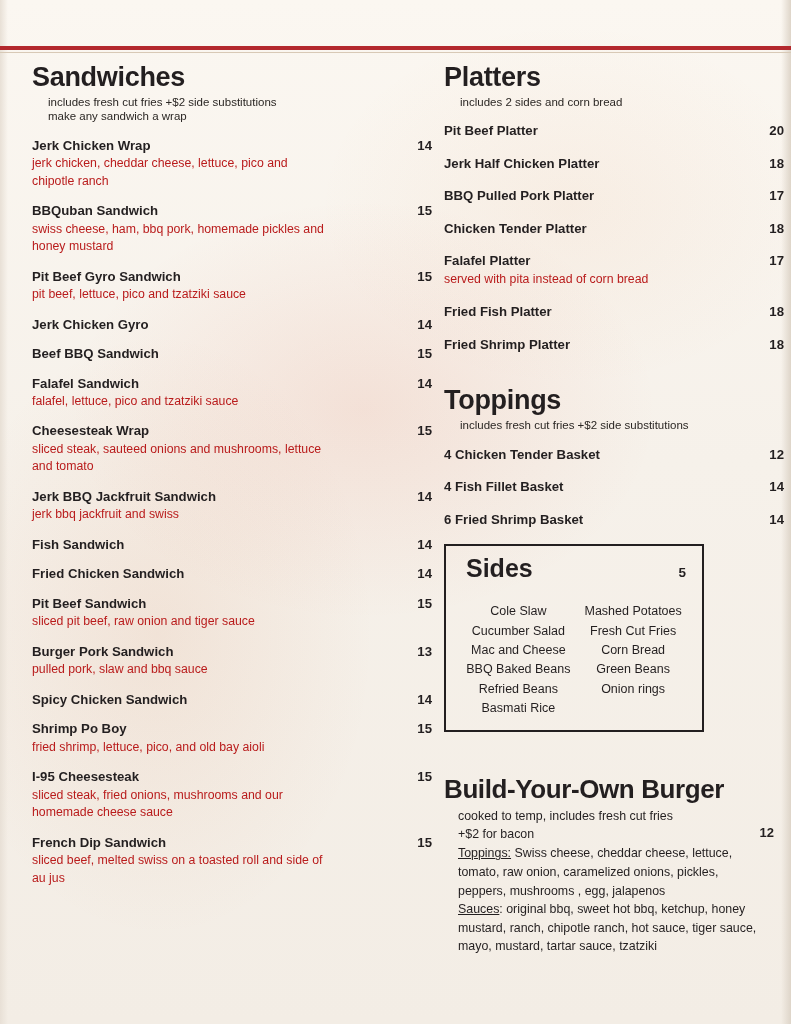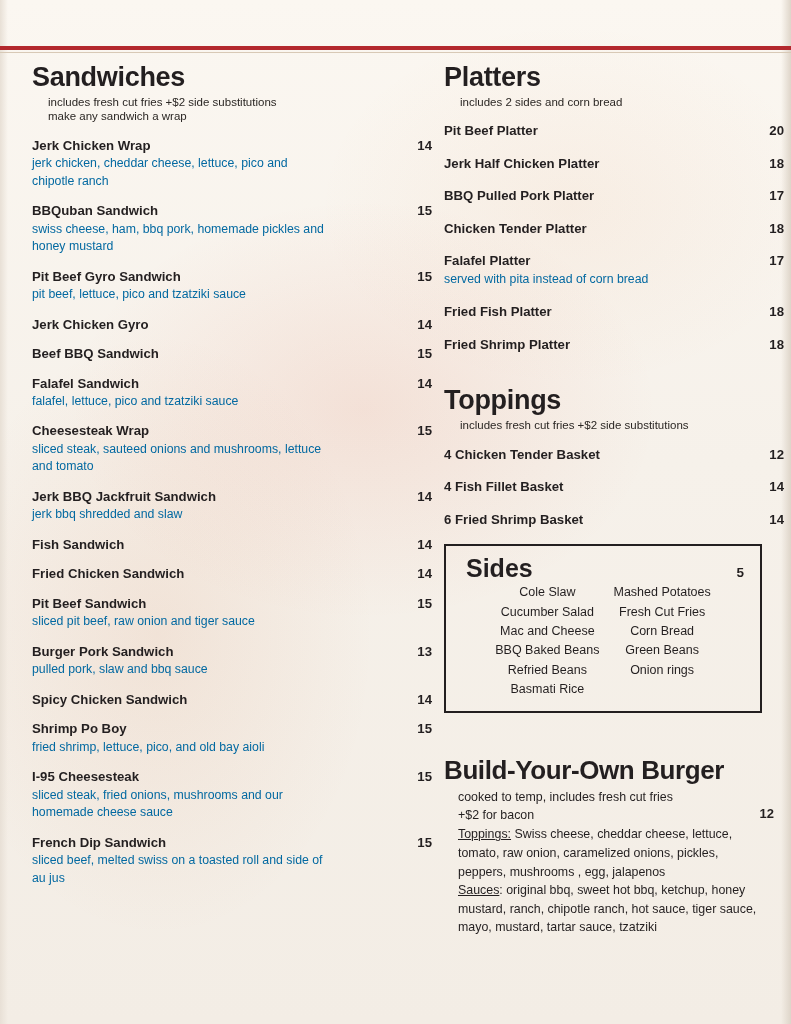--- a/index.html
+++ b/index.html
@@ -92,38 +92,38 @@
     font-weight: bold;
     width: 34px;
     text-align: right;
     flex: none;
   }
   .item-desc {
     font-size: 12.3px;
     line-height: 1.42;
     margin-top: 1px;
     max-width: 300px;
-    color: #0369a1;
+    color: #b91c1c;
   }
 
   
   .col-right .item { margin-bottom: 16px; }
   .col-right .item-price { width: 30px; }
   .col-right .item-desc { max-width: 290px; }
 
   .spacer-lg { height: 26px; }
   .spacer-md { height: 16px; }
 
   
   .sides-box {
     border: 2.5px solid #231f20;
     margin-top: 6px;
     padding: 8px 12px 12px 12px;
     position: relative;
-    width: 318px;
+    width: 260px;
     box-sizing: border-box;
   }
   .sides-head {
     display: flex;
     align-items: baseline;
     justify-content: space-between;
   }
   .sides-title {
     font-size: 25px;
     font-weight: bold;
@@ -131,21 +131,21 @@
   }
   .sides-price {
     font-size: 13.5px;
     font-weight: bold;
     margin-right: 4px;
   }
   .sides-cols {
     display: flex;
     justify-content: center;
     gap: 14px;
-    margin-top: 0;
+    margin-top: 19px;
   }
   .sides-col {
     text-align: center;
     font-size: 12.5px;
     line-height: 1.55;
   }
 
   
   .byob-title {
     font-size: 26px;
@@ -250,21 +250,21 @@
         <div class="item-price">15</div>
       </div>
       <div class="item-desc">sliced steak, sauteed onions and mushrooms, lettuce and tomato</div>
     </div>
 
     <div class="item">
       <div class="item-row">
         <div class="item-name">Jerk BBQ Jackfruit Sandwich</div>
         <div class="item-price">14</div>
       </div>
-      <div class="item-desc">jerk bbq shredded and slaw</div>
+      <div class="item-desc">jerk bbq jackfruit and swiss</div>
     </div>
 
     <div class="item">
       <div class="item-row">
         <div class="item-name">Fish Sandwich</div>
         <div class="item-price">14</div>
       </div>
     </div>
 
     <div class="item">

